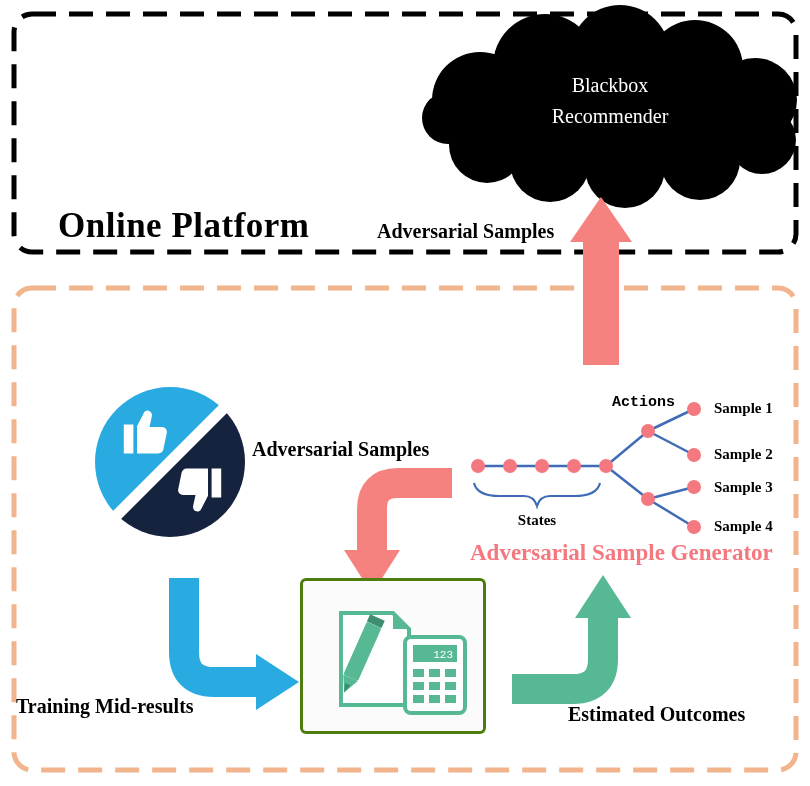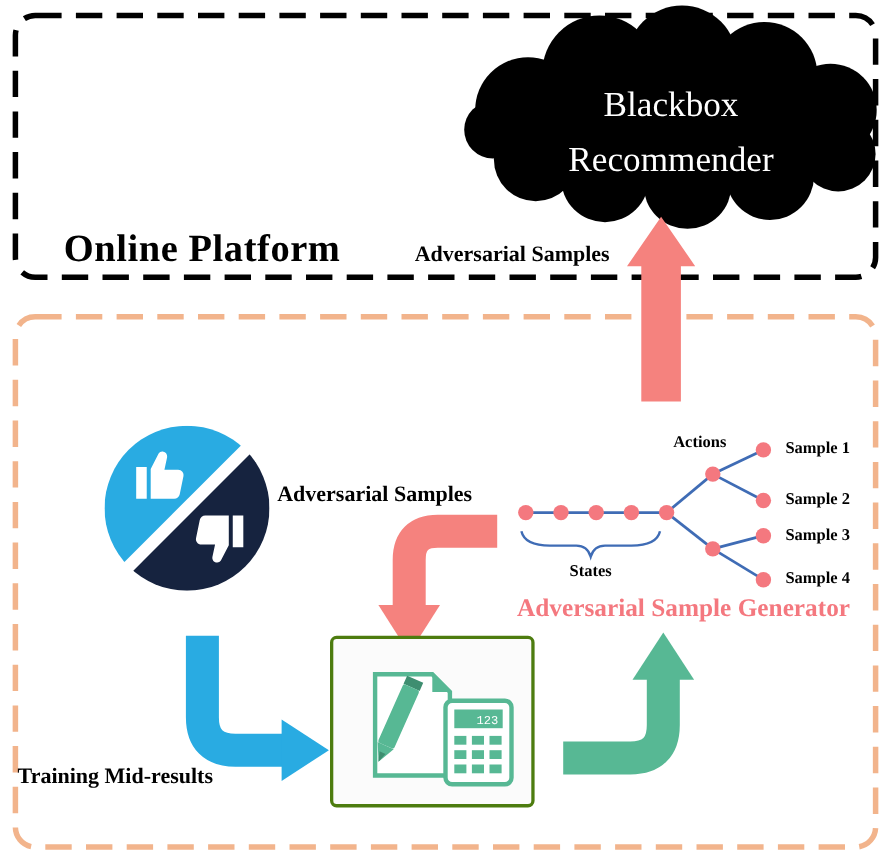--- a/index.html
+++ b/index.html
@@ -21,21 +21,21 @@
     white-space:nowrap;
   }
   .title-label{font-size:35px;letter-spacing:.5px;}
   .mid-label{font-size:20px;}
   .small-label{font-size:15px;}
   .cloud-text{
     position:absolute;
     left:478px;top:70px;width:264px;
     z-index:3;
     color:#ffffff;
-    font-size:32px;
+    font-size:20px;
     font-weight:400;
     text-align:center;
     line-height:1.55;
   }
   .sim-label{color:#29abe2;text-align:center;}
   .gen-label{color:#f4787f;text-align:center;font-size:23px;}
   .est-label{color:#4db391;text-align:center;font-size:19px;}
   #simulator-icon{left:95px;top:387px;width:150px;height:150px;z-index:2;}
   #estimator-panel{
     left:300px;top:578px;width:180px;height:150px;
@@ -171,28 +171,29 @@
   </div>
 
   <div class="label title-label" style="left:58px;top:206px;">Online Platform</div>
 
   <div class="label mid-label" style="left:377px;top:220px;">Adversarial Samples</div>
 
 
   <div class="label mid-label" style="left:252px;top:438px;">Adversarial Samples</div>
 
 
-  <div class="label small-label" style="left:612px;top:394px;">Actions</div>
+  <div class="label small-label" style="left:612px;top:394px;font-family:Liberation Mono, monospace;">Actions</div>
 
   <div class="label small-label" style="left:714px;top:400px;">Sample 1</div>
   <div class="label small-label" style="left:714px;top:446px;">Sample 2</div>
   <div class="label small-label" style="left:714px;top:479px;">Sample 3</div>
   <div class="label small-label" style="left:714px;top:518px;">Sample 4</div>
 
   <div class="label small-label" style="left:502px;top:512px;width:70px;text-align:center;">States</div>
 
   <div class="label gen-label" style="left:470px;top:540px;width:292px;">Adversarial Sample Generator</div>
 
 
   <div class="label mid-label" style="left:16px;top:695px;">Training Mid-results</div>
 
+  <div class="label mid-label" style="left:568px;top:703px;">Estimated Outcomes</div>
 
 </div>
 
 </body></html>

